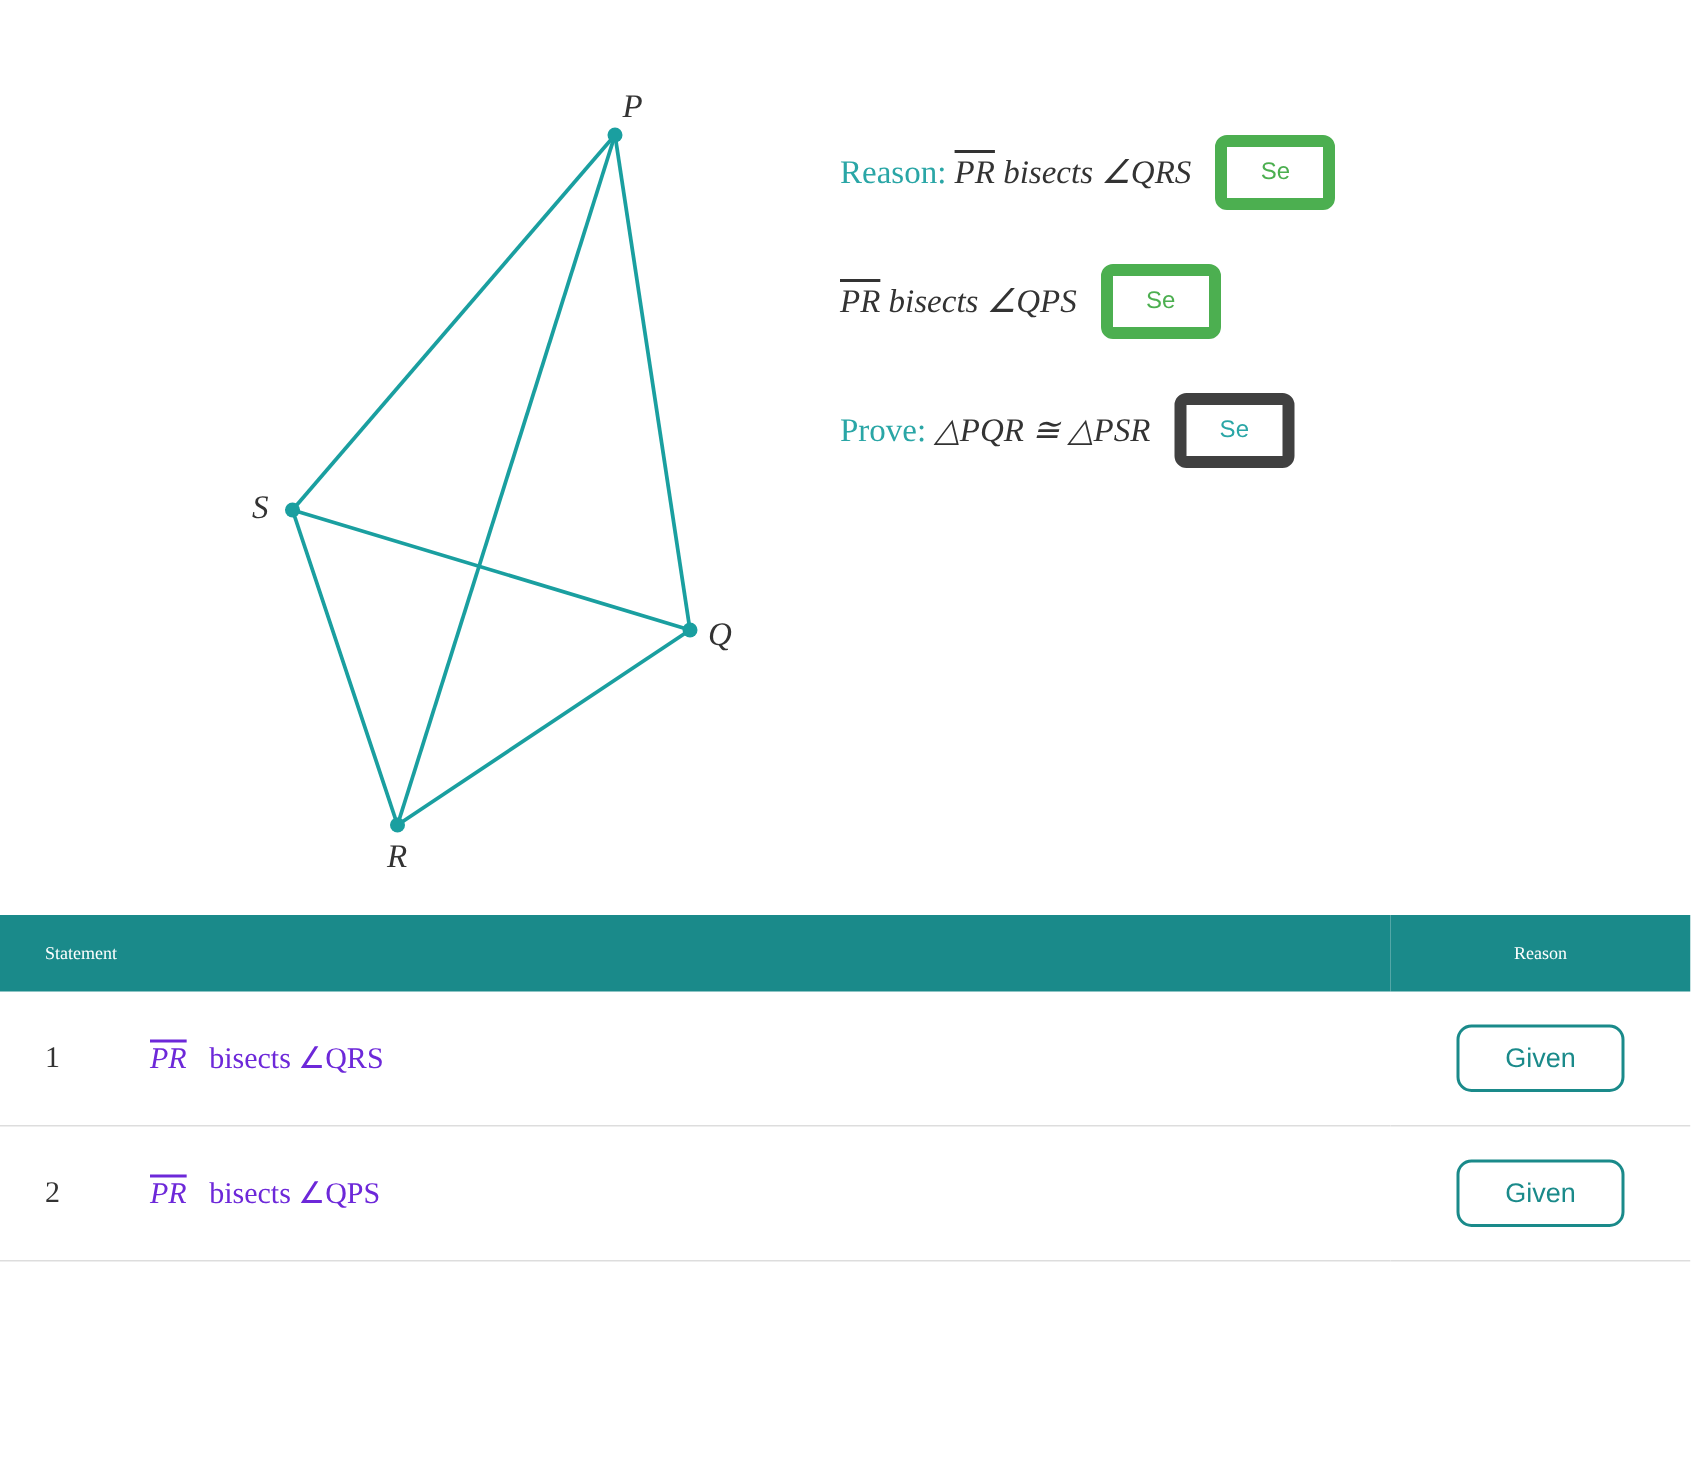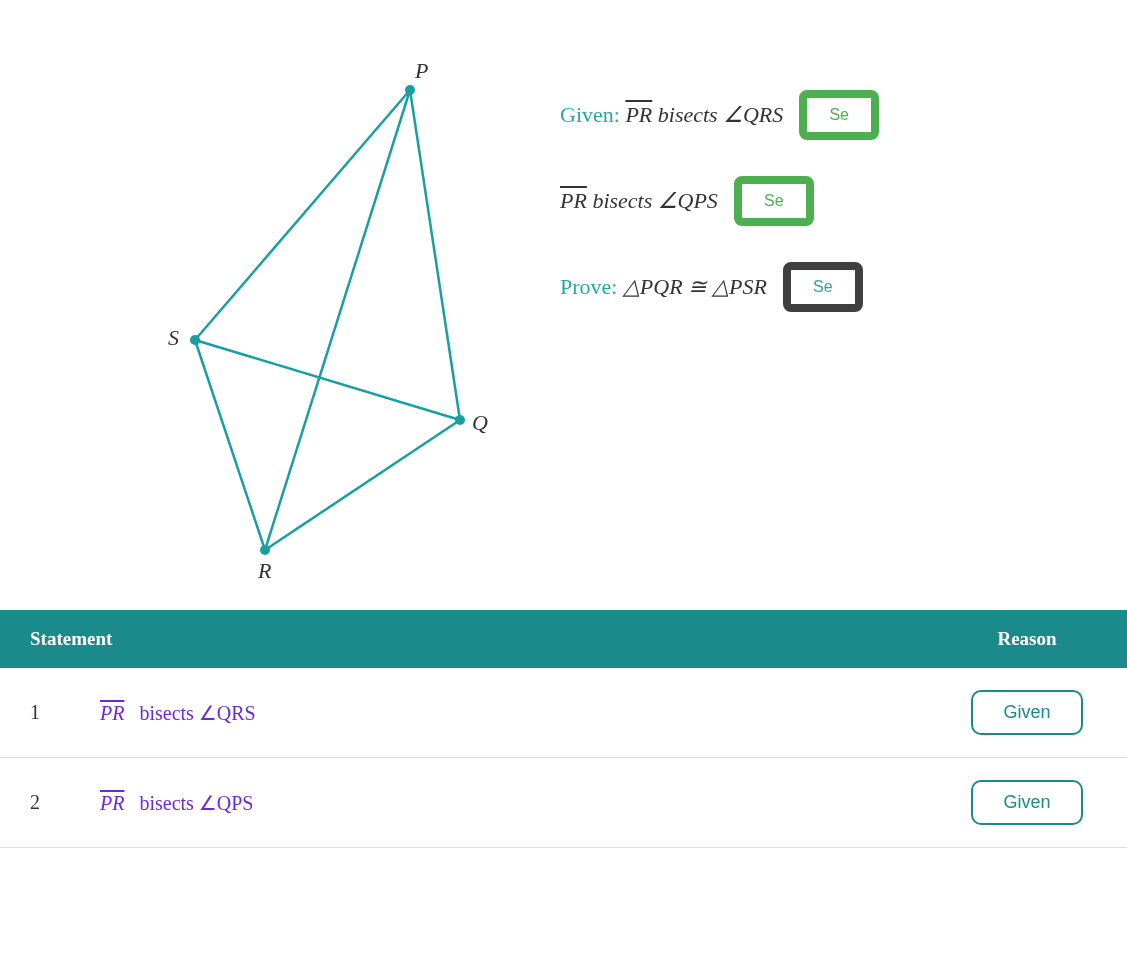--- a/index.html
+++ b/index.html
@@ -82,22 +82,22 @@
       border-collapse: collapse;
     }
 
     .table-header {
       background: #1a8a8a;
       color: #fff;
     }
 
     .table-header th {
       padding: 18px 30px;
-      font-size: 19px;
-      font-weight: 700;
+      font-size: 12px;
+      font-weight: 400;
       text-align: left;
     }
 
     .table-header th.reason-col {
       text-align: center;
     }
 
     .table-row td {
       padding: 22px 30px;
       vertical-align: middle;
@@ -171,21 +171,21 @@
       <text x="128" y="315" font-size="22" font-style="italic" fill="#333" font-family="Georgia, serif">S</text>
       <text x="432" y="400" font-size="22" font-style="italic" fill="#333" font-family="Georgia, serif">Q</text>
       <text x="218" y="548" font-size="22" font-style="italic" fill="#333" font-family="Georgia, serif">R</text>
     </svg>
   </div>
 
   <div class="info-area">
 
     <div class="info-row">
       <span class="info-text">
-        <span class="label">Given:</span>
+        <span class="label">Reason:</span>
         <span class="math"> <span class="overline">PR</span> bisects ∠QRS</span>
       </span>
       <button class="select-btn green">Se</button>
     </div>
 
     <div class="info-row">
       <span class="info-text">
         <span class="math"><span class="overline">PR</span> bisects ∠QPS</span>
       </span>
       <button class="select-btn green">Se</button>

